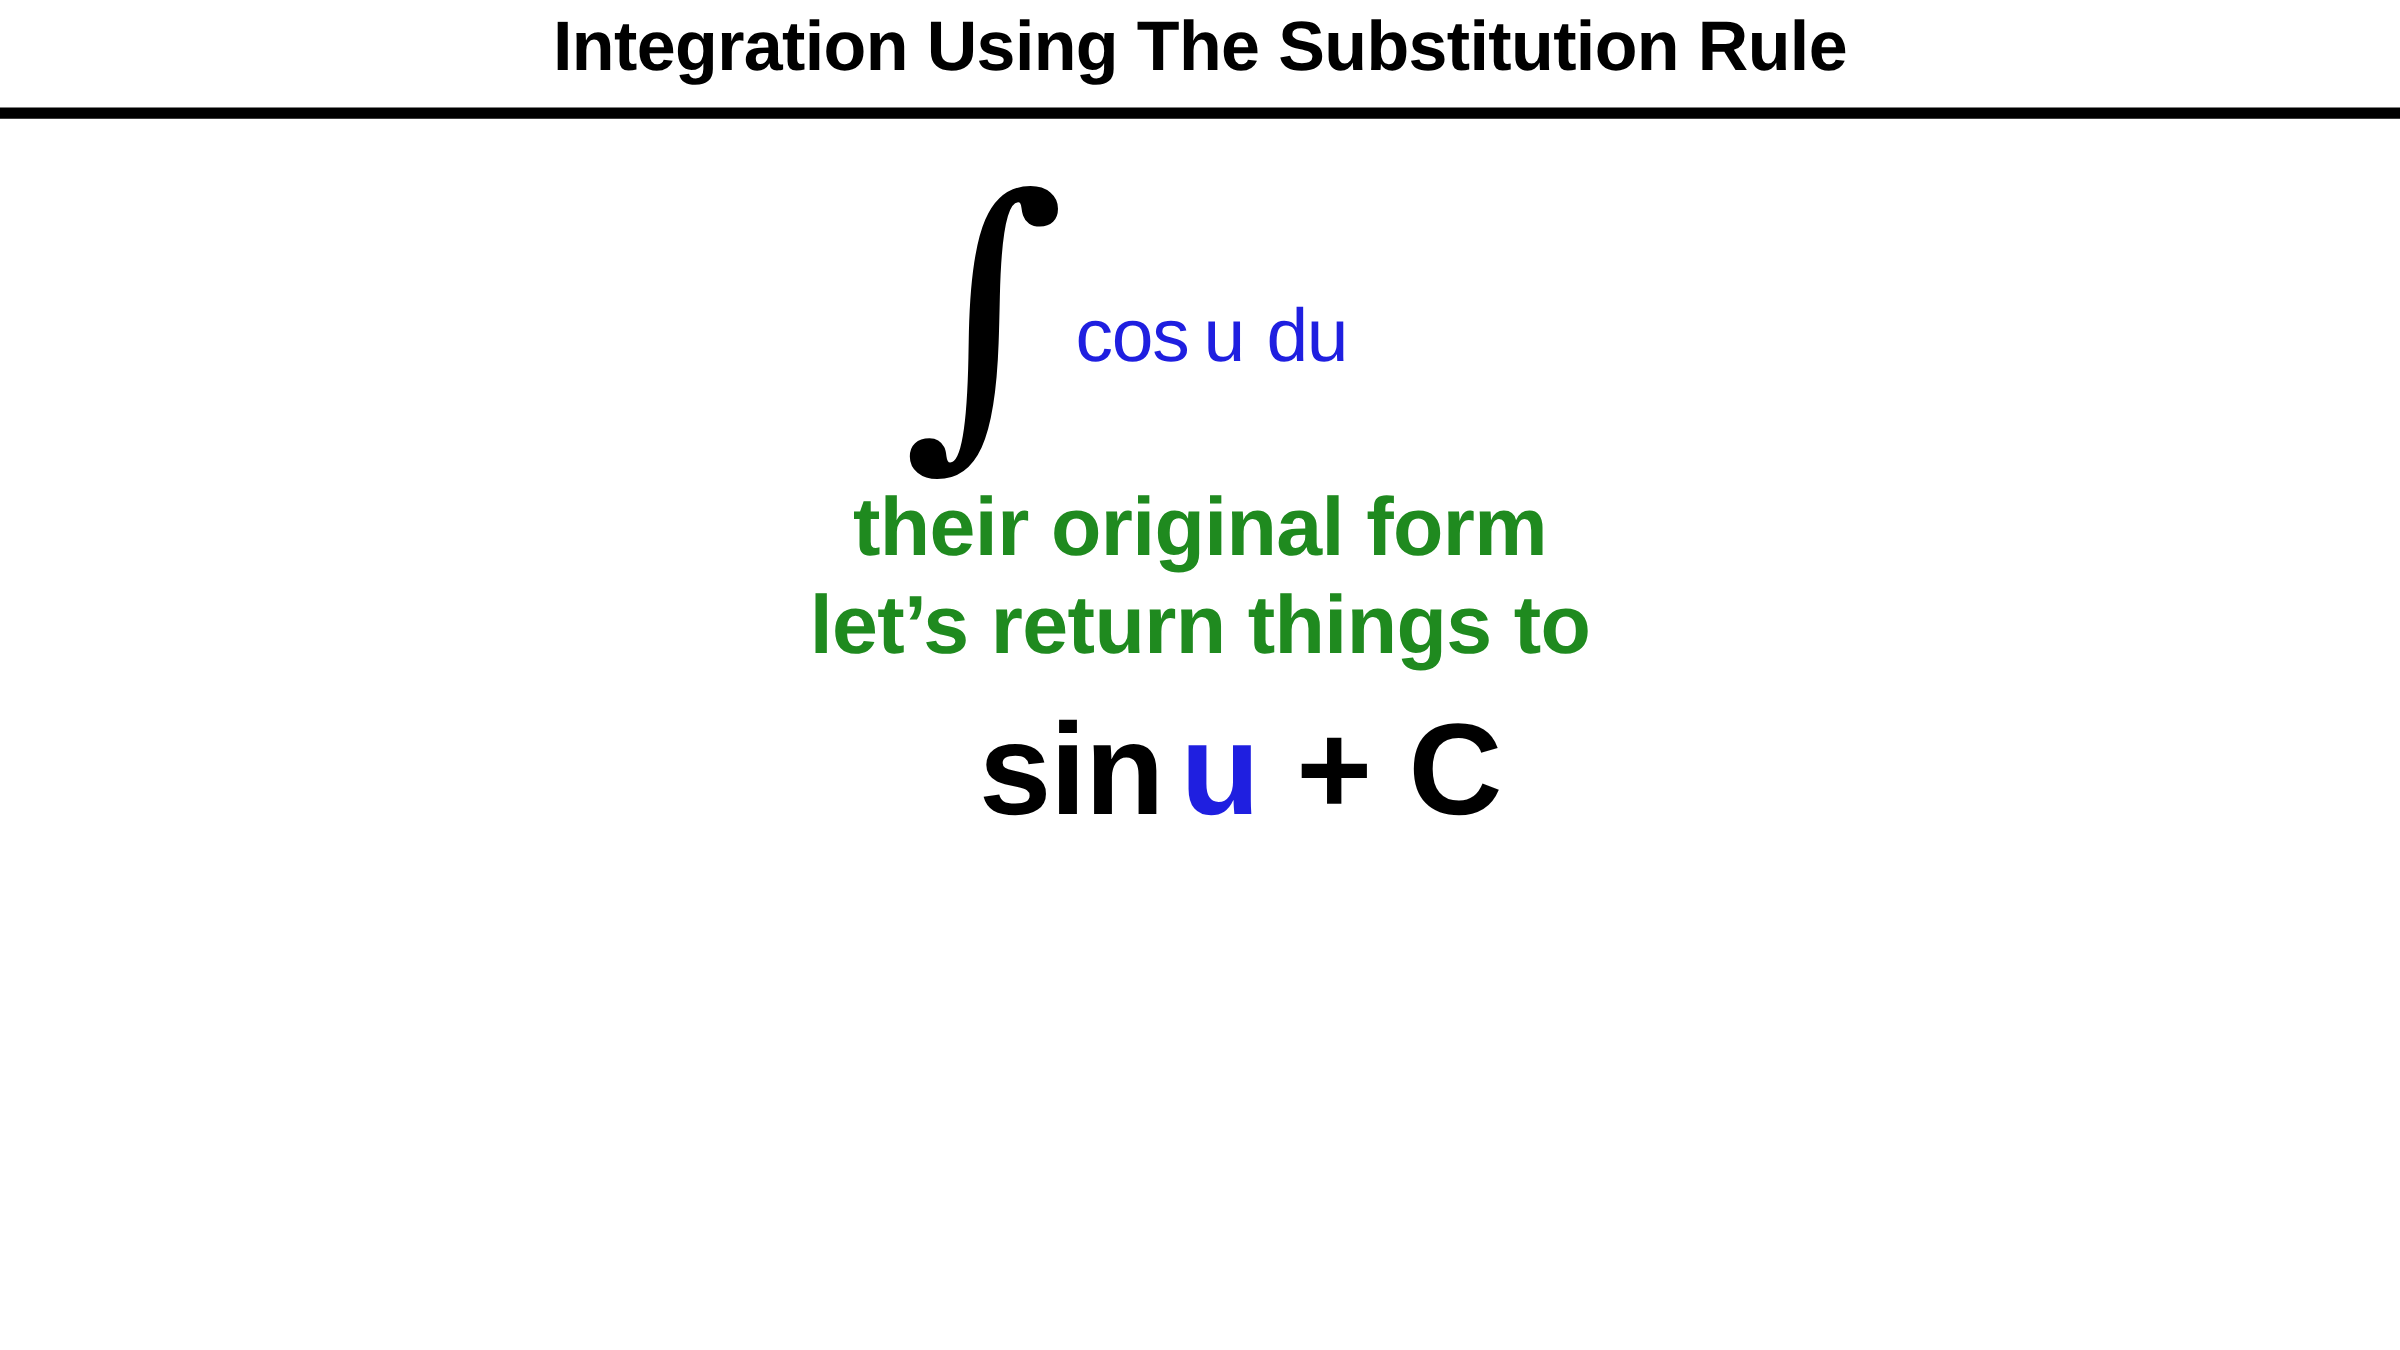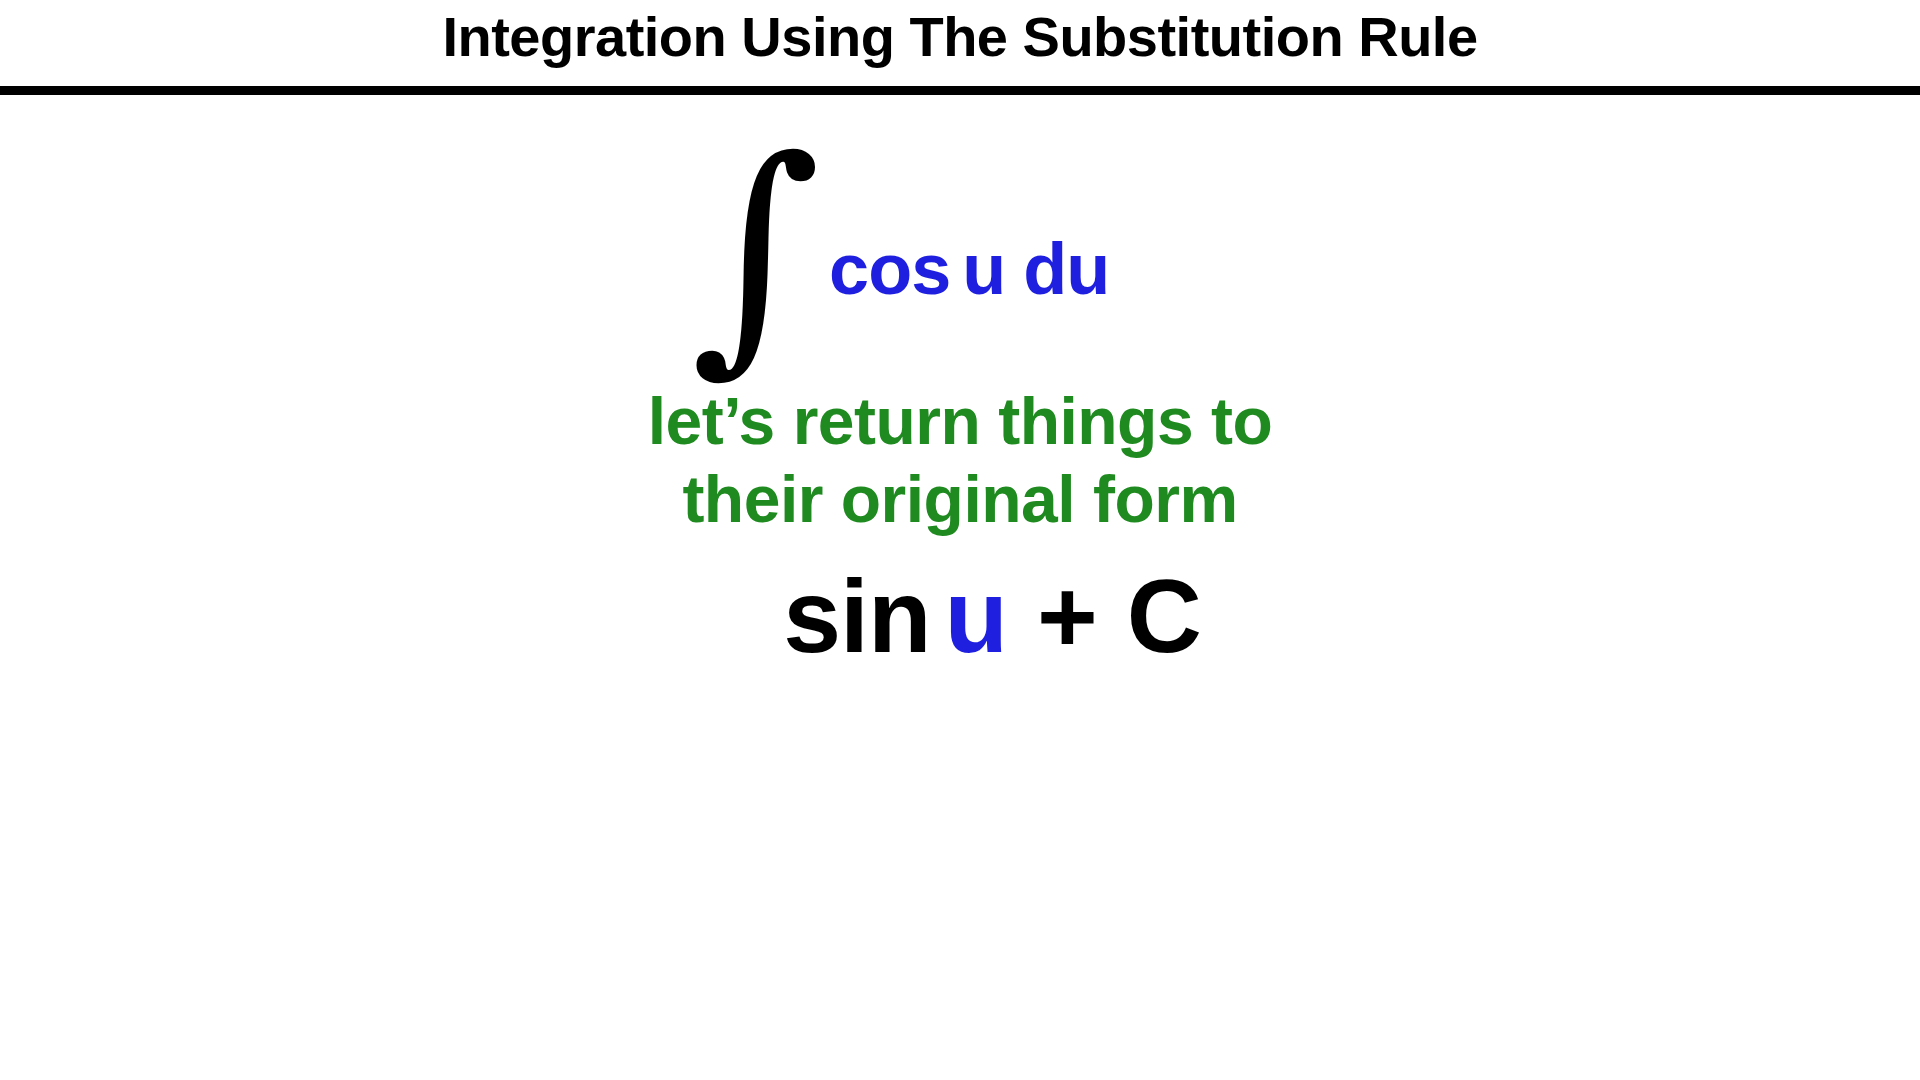--- a/index.html
+++ b/index.html
@@ -72,22 +72,22 @@
   .integral-sign {
     font-family: "DejaVu Serif", "Liberation Serif", serif;
     font-size: 250px;
     font-weight: normal;
     color: #000000;
     line-height: 0.78;
     margin-right: 8px;
     transform: translateY(-4px);
   }
   .integrand {
-    font-size: 72px;
-    font-weight: bold;
+    font-size: 60px;
+    font-weight: normal;
     color: #1f1fe0;
     letter-spacing: -1px;
     line-height: 1;
     transform: translateY(14px);
     white-space: nowrap;
   }
   .integrand .gap-thin { display: inline-block; width: 12px; }
   .integrand .gap-wide { display: inline-block; width: 18px; }
 
   
@@ -137,21 +137,21 @@
   <div class="integral-row">
     <div class="integral-inner">
       <span class="integral-sign">∫</span>
       <span class="integrand">
         <span>cos</span><span class="gap-thin"></span><span>u</span><span class="gap-wide"></span><span>du</span>
       </span>
     </div>
   </div>
 
   <div class="note">
+    <span class="note-line">their original form</span>
     <span class="note-line">let’s return things to</span>
-    <span class="note-line">their original form</span>
   </div>
 
   <div class="result">
     <span class="blk">sin</span><span class="sp-sm"></span><span class="blu">u</span><span class="sp-md"></span><span class="blk">+</span><span class="sp-md"></span><span class="blk">C</span>
   </div>
 
 </div>
 
 </body></html>

